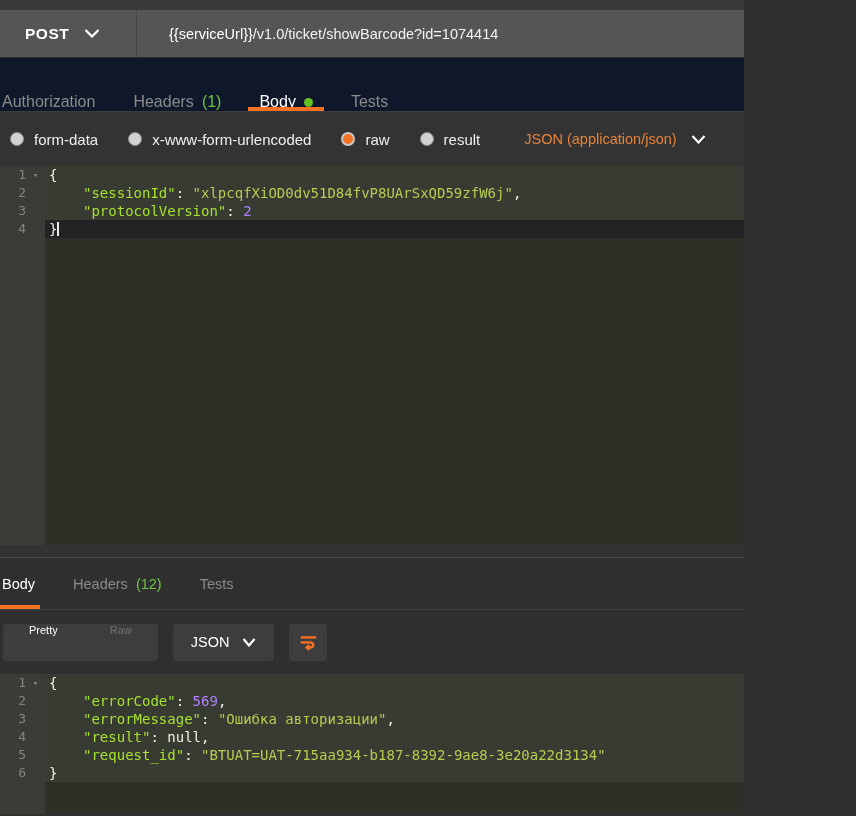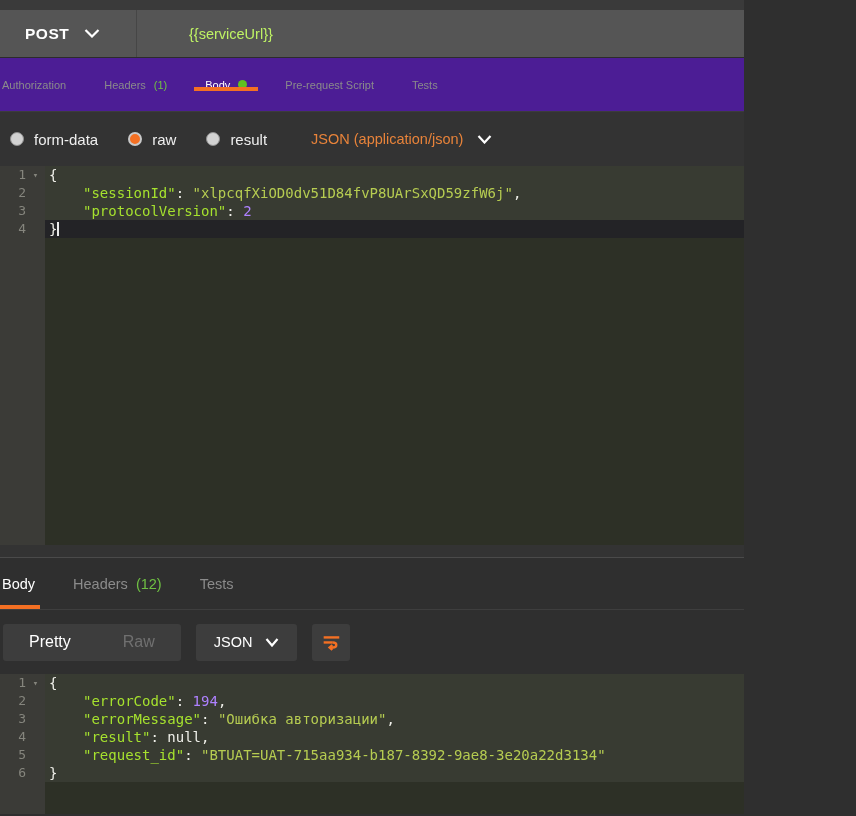--- a/index.html
+++ b/index.html
@@ -9,25 +9,25 @@
   .app { width:744px; height:816px; display:flex; flex-direction:column; background:#2f2f2f; }
 
   
   .topstrip { height:10px; background:#3a3a3a; }
   .urlbar { height:48px; background:#555555; display:flex; align-items:stretch; border-bottom:1px solid #2c2c2c; }
   .method { width:137px; display:flex; align-items:center; padding-left:25px; gap:15px;
             border-right:1px solid #464646; cursor:pointer; }
   .method-label { color:#ffffff; font-weight:bold; font-size:15.5px; letter-spacing:.5px; }
   .url-field { flex:1; display:flex; align-items:center; padding-left:32px; font-size:14.5px;
                color:#f2f2f2; white-space:nowrap; }
-  .url-var { color:#bef264;margin-left:20px; }
-
-  
-  .req-tabs { height:54px; background:#4c1d95; display:flex; align-items:center;
-              font-size:11px; color:#8b8b8b; border-bottom:1px solid #3c3c3c; }
+  .url-var { color:#ffffff; }
+
+  
+  .req-tabs { height:54px; background:#0f172a; display:flex; align-items:flex-end;
+              font-size:16px; color:#8b8b8b; border-bottom:1px solid #3c3c3c; }
   .tab { display:flex; align-items:center; padding:0 19px; position:relative; cursor:pointer; gap:8px; }
   .tab.first { padding-left:2px; }
   .tab .count { color:#6fc043; }
   .tab.active { color:#ffffff; }
   .tab.active::after { content:""; position:absolute; left:8px; right:8px; bottom:0; height:4px; background:#f47023; }
   .resp-tabs .tab.active::after { left:0; right:14px; }
   .dot { width:9px; height:9px; border-radius:50%; background:#62c120; }
 
   
   .radio-row { height:54px; background:#333333; display:flex; align-items:center; padding-left:10px; }
@@ -59,21 +59,21 @@
   .cursor { display:inline-block; width:2px; height:14px; background:#eaeaea; vertical-align:-2px; }
 
   
   .pane-gap { height:13px; background:#333333; border-bottom:1px solid #4a4a4a; }
 
   
   .resp-tabs { height:52px; background:#2f2f2f; display:flex; align-items:stretch;
                font-size:14.5px; color:#8b8b8b; border-bottom:1px solid #3e3e3e; }
   .resp-toolbar { height:64px; background:#2f2f2f; display:flex; align-items:center; padding-left:3px; gap:15px; }
   .seg { background:#3d3d3d; border-radius:3px; height:37px; display:flex; align-items:stretch; }
-  .seg-item { display:flex; align-items:center; padding:0 26px; color:#707070; font-size:16px; cursor:pointer; }
+  .seg-item { display:flex; align-items:flex-start; padding:0 26px; color:#707070; font-size:11px; cursor:pointer; }
   .seg-item.active { color:#ffffff; }
   .dd-btn { background:#3d3d3d; border-radius:3px; height:37px; display:flex; align-items:center;
             gap:13px; padding:0 18px; color:#ffffff; font-size:14.5px; cursor:pointer; }
   .icon-btn { background:#3d3d3d; border-radius:3px; width:38px; height:37px; display:flex;
               align-items:center; justify-content:center; cursor:pointer; }
   .chev { flex:none; }
 </style>
 </head>
 <body>
 
@@ -83,47 +83,49 @@
 
   <div class="urlbar">
     <div class="method">
       <span class="method-label">POST</span>
       <svg class="chev" width="16" height="9" viewBox="0 0 16 9">
           <polyline points="1.5,1 8,7.5 14.5,1" fill="none" stroke="#ffffff" stroke-width="2.2"></polyline>
         </svg>
     </div>
     <div class="url-field">
       <span class="url-var">{{serviceUrl}}</span>
+        <span>/v1.0/ticket/showBarcode?id=1074414</span>
     </div>
   </div>
 
   <div class="req-tabs">
     <div class="tab first">
       <span>Authorization</span>
     </div>
     <div class="tab">
       <span>Headers</span>
       <span class="count">(1)</span>
     </div>
     <div class="tab active">
       <span>Body</span>
       <span class="dot"></span>
     </div>
     <div class="tab">
-      <span>Pre-request Script</span>
-    </div>
-    <div class="tab">
       <span>Tests</span>
     </div>
   </div>
 
   <div class="radio-row">
     <div class="radio-item">
       <span class="radio"></span>
       <span class="radio-label">form-data</span>
+    </div>
+    <div class="radio-item">
+      <span class="radio"></span>
+      <span class="radio-label">x-www-form-urlencoded</span>
     </div>
     <div class="radio-item">
       <span class="radio sel"></span>
       <span class="radio-label">raw</span>
     </div>
     <div class="radio-item">
       <span class="radio"></span>
       <span class="radio-label">result</span>
     </div>
     <div class="json-type">
@@ -215,21 +217,21 @@
         <span class="ln">1</span>
         <span class="fold">▾</span>
       </div>
       <div class="code"><span class="tok-punct">{</span></div>
     </div>
     <div class="code-row">
       <div class="gutter">
         <span class="ln">2</span>
         <span class="fold"></span>
       </div>
-      <div class="code"><span class="ind"></span><span class="tok-key">"errorCode"</span><span class="tok-punct">: </span><span class="tok-num">194</span><span class="tok-punct">,</span></div>
+      <div class="code"><span class="ind"></span><span class="tok-key">"errorCode"</span><span class="tok-punct">: </span><span class="tok-num">569</span><span class="tok-punct">,</span></div>
     </div>
     <div class="code-row">
       <div class="gutter">
         <span class="ln">3</span>
         <span class="fold"></span>
       </div>
       <div class="code"><span class="ind"></span><span class="tok-key">"errorMessage"</span><span class="tok-punct">: </span><span class="tok-str">"Ошибка авторизации"</span><span class="tok-punct">,</span></div>
     </div>
     <div class="code-row">
       <div class="gutter">

